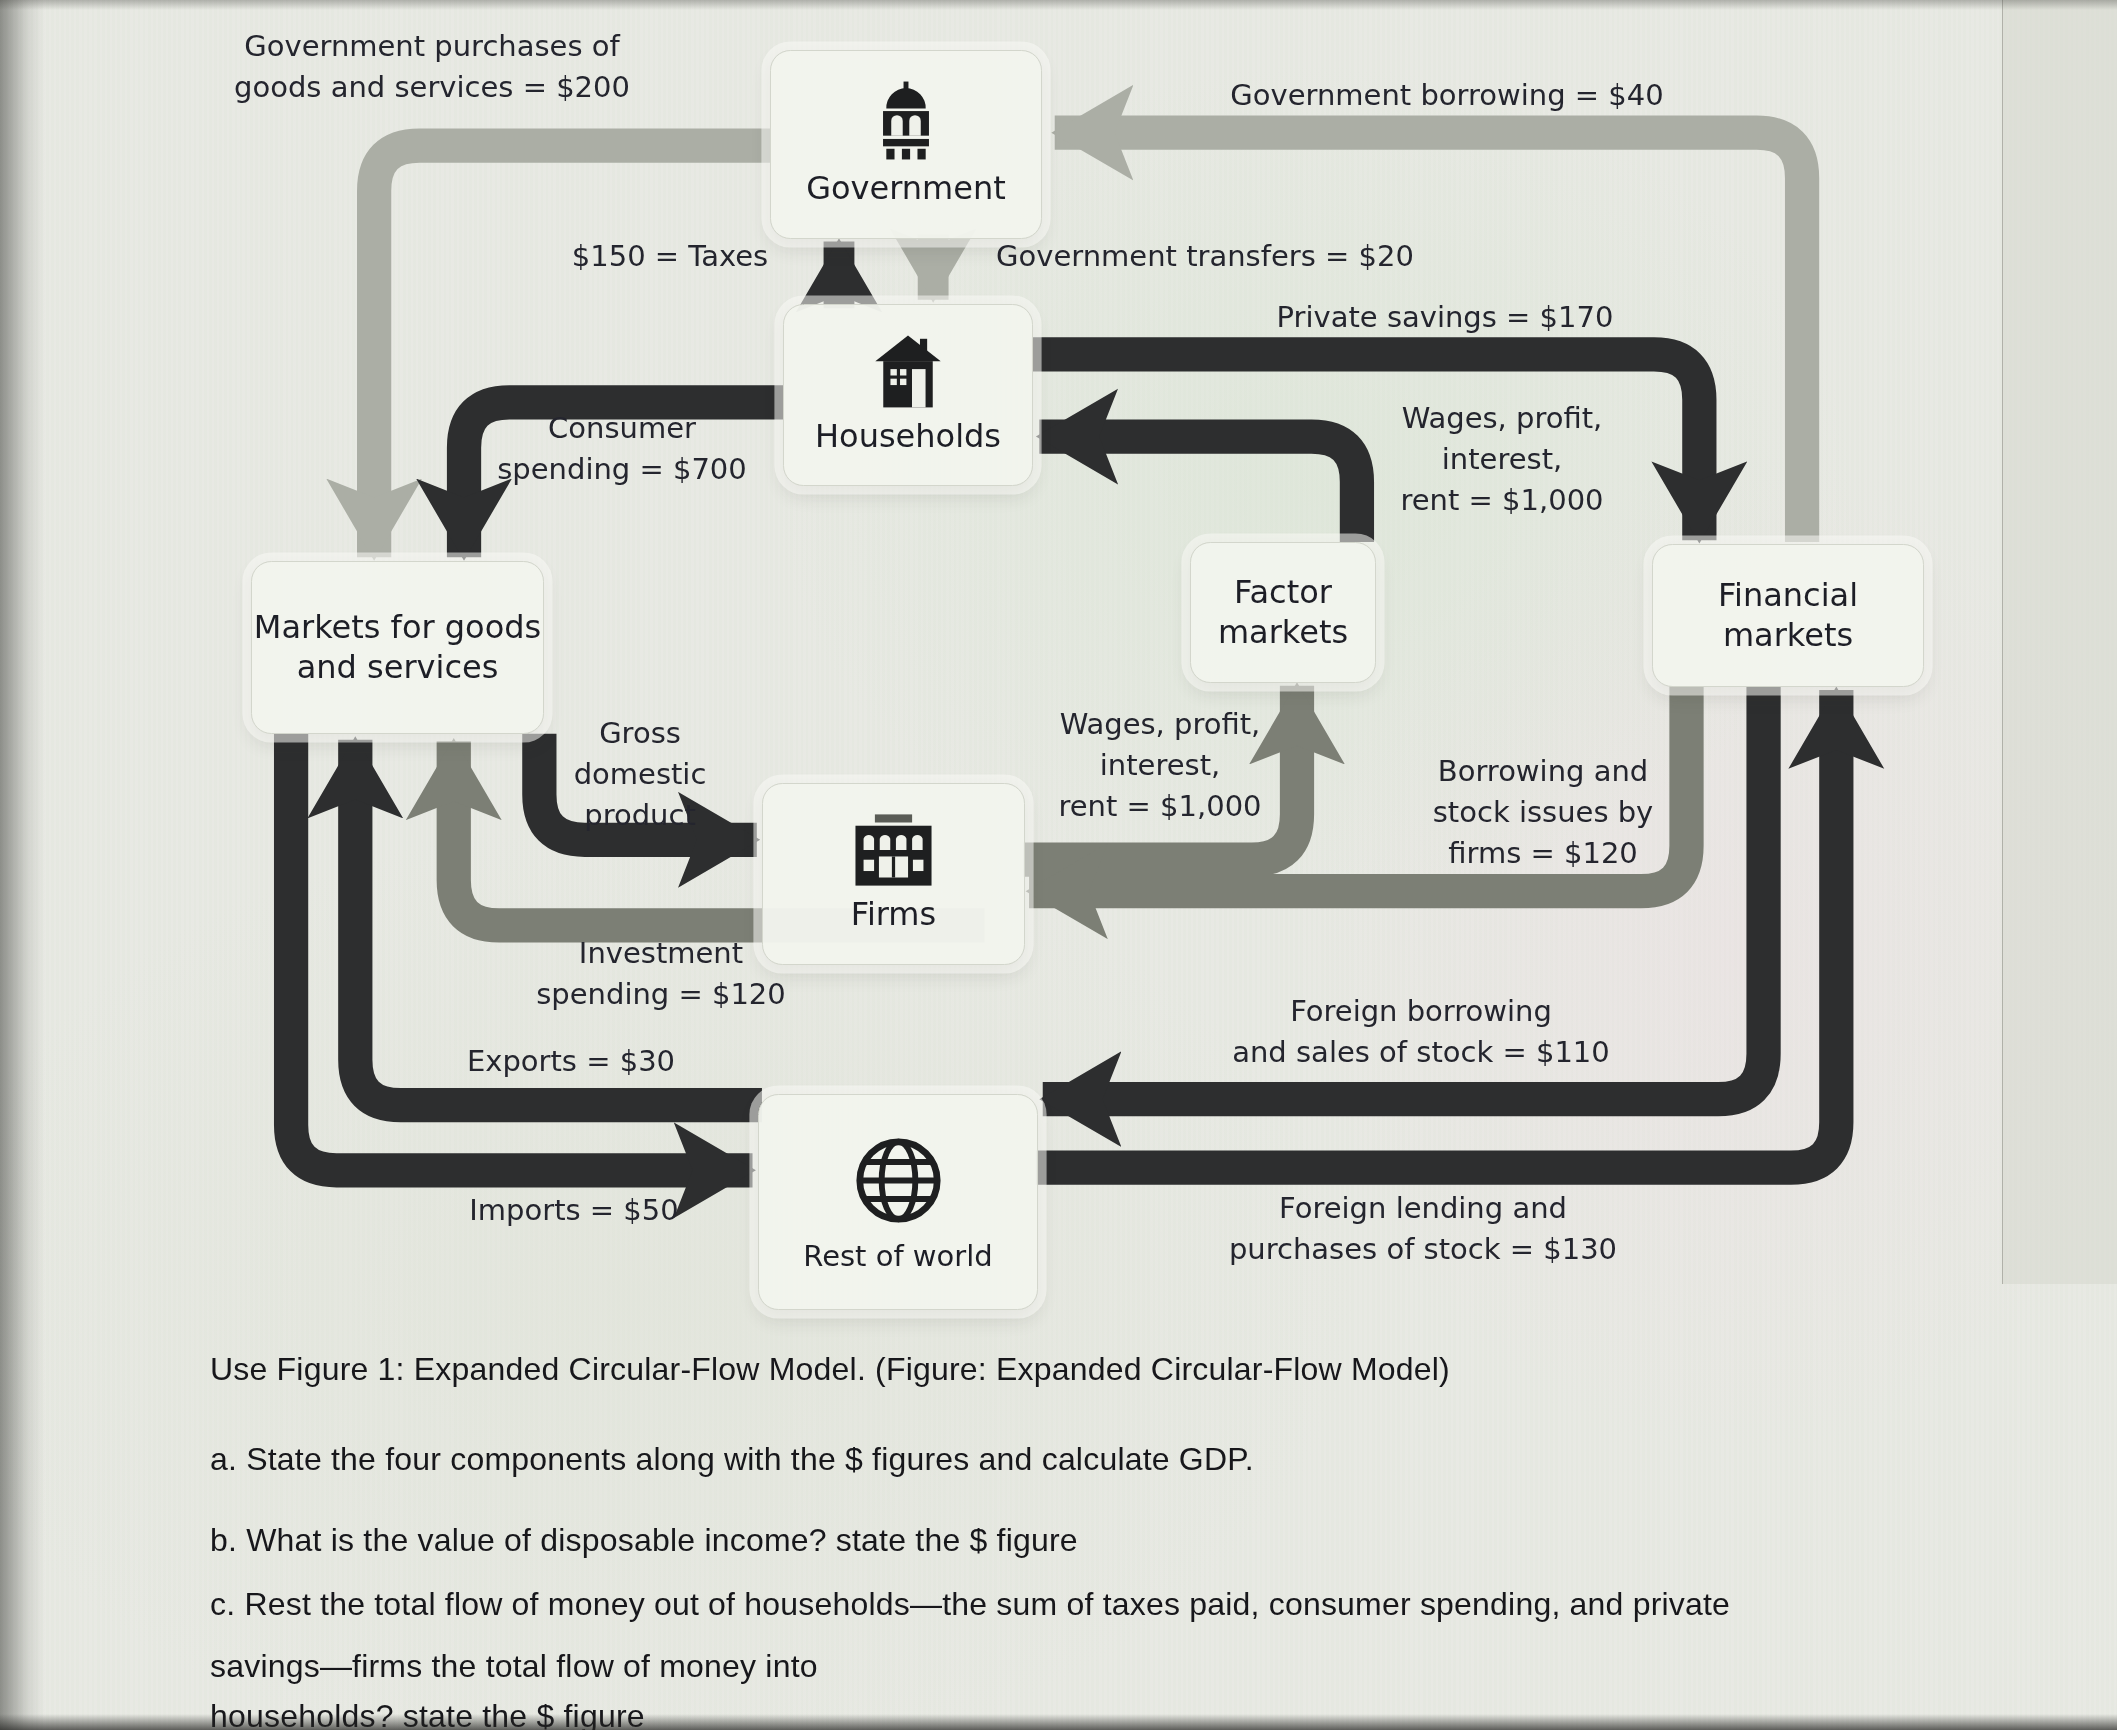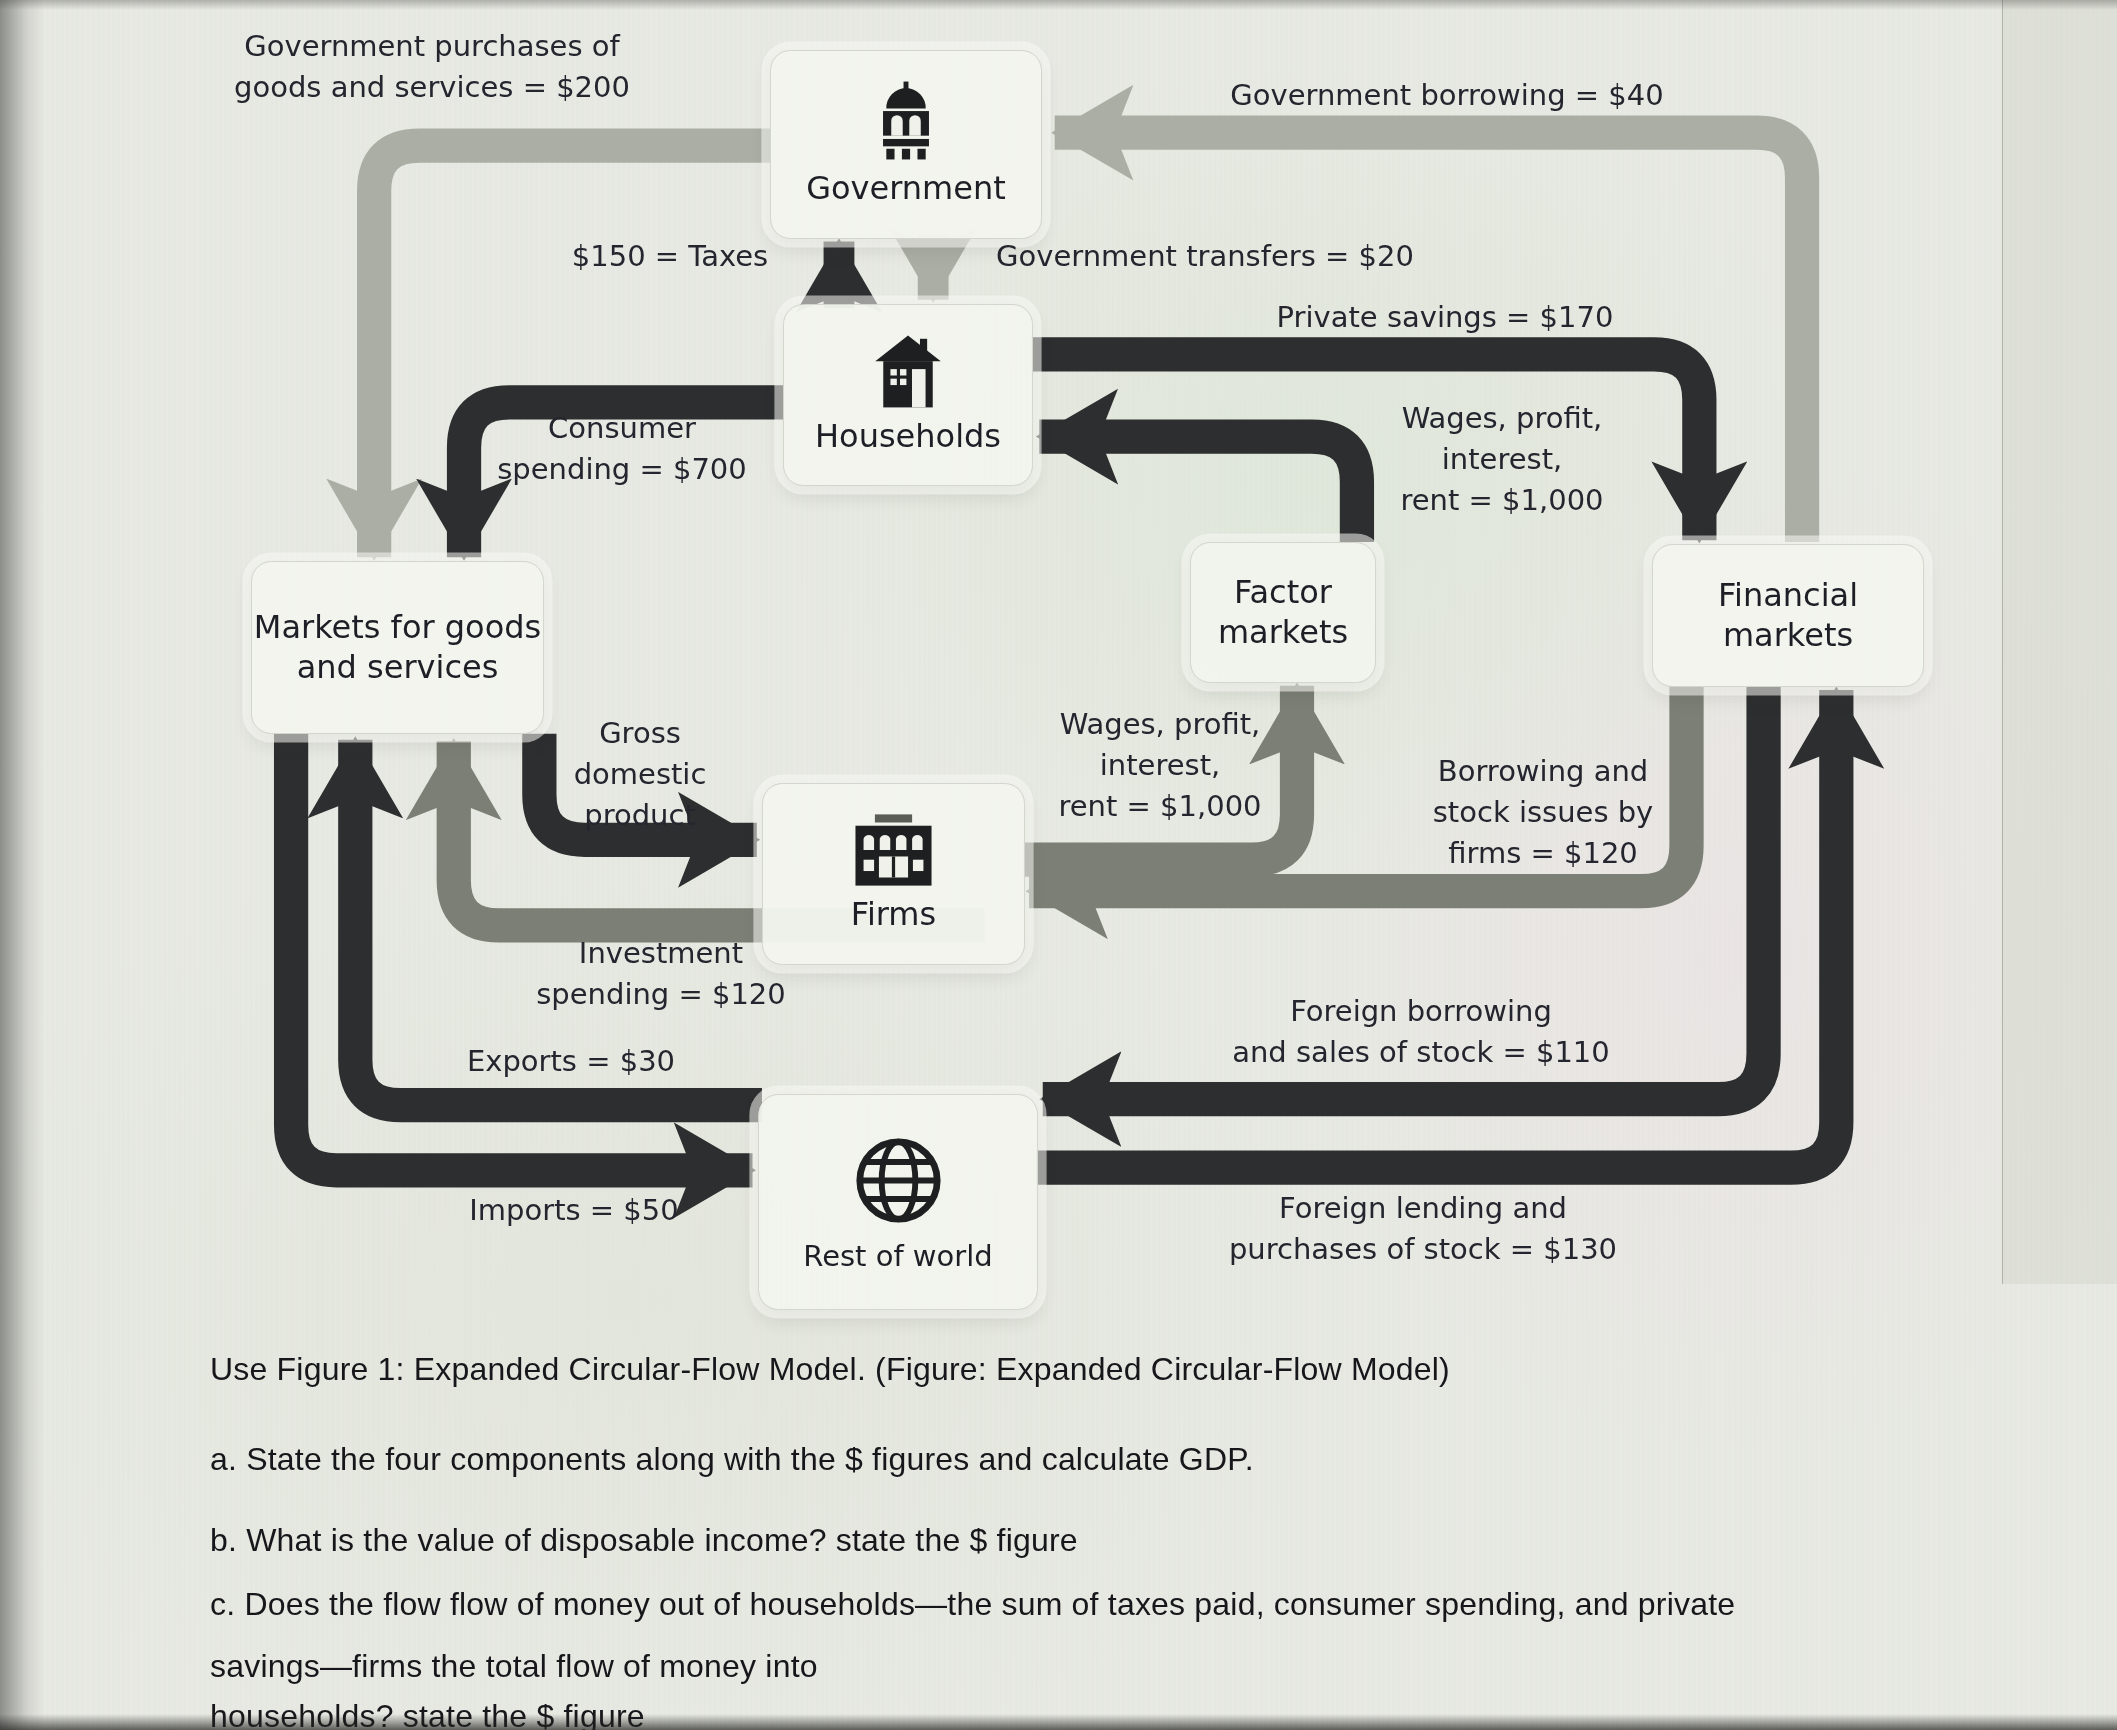--- a/index.html
+++ b/index.html
@@ -169,21 +169,21 @@
   <div class="lbl" style="left:571px;top:1062px;">Exports = $30</div>
   <div class="lbl" style="left:574px;top:1211px;">Imports = $50</div>
   <div class="lbl" style="left:1421px;top:1032px;">Foreign borrowing
 and sales of stock = $110</div>
   <div class="lbl" style="left:1423px;top:1229px;">Foreign lending and
 purchases of stock = $130</div>
 
   <div class="qline" style="top:1351px;">Use Figure 1: Expanded Circular-Flow Model. (Figure: Expanded Circular-Flow Model)</div>
   <div class="qline" style="top:1441px;">a. State the four components along with the $ figures and calculate GDP.</div>
   <div class="qline" style="top:1522px;">b. What is the value of disposable income? state the $ figure</div>
-  <div class="qline" style="top:1586px;">c. Does the flow flow of money out of households—the sum of taxes paid, consumer spending, and private</div>
+  <div class="qline" style="top:1586px;">c. Rest the total flow of money out of households—the sum of taxes paid, consumer spending, and private</div>
   <div class="qline" style="top:1648px;">savings—firms the total flow of money into</div>
   <div class="qline" style="top:1698px;">households? state the $ figure</div>
 
   <div class="screen-right"></div>
   <div class="edge-left"></div>
   <div class="edge-top"></div>
   <div class="edge-bottom"></div>
 </div>
 
 

